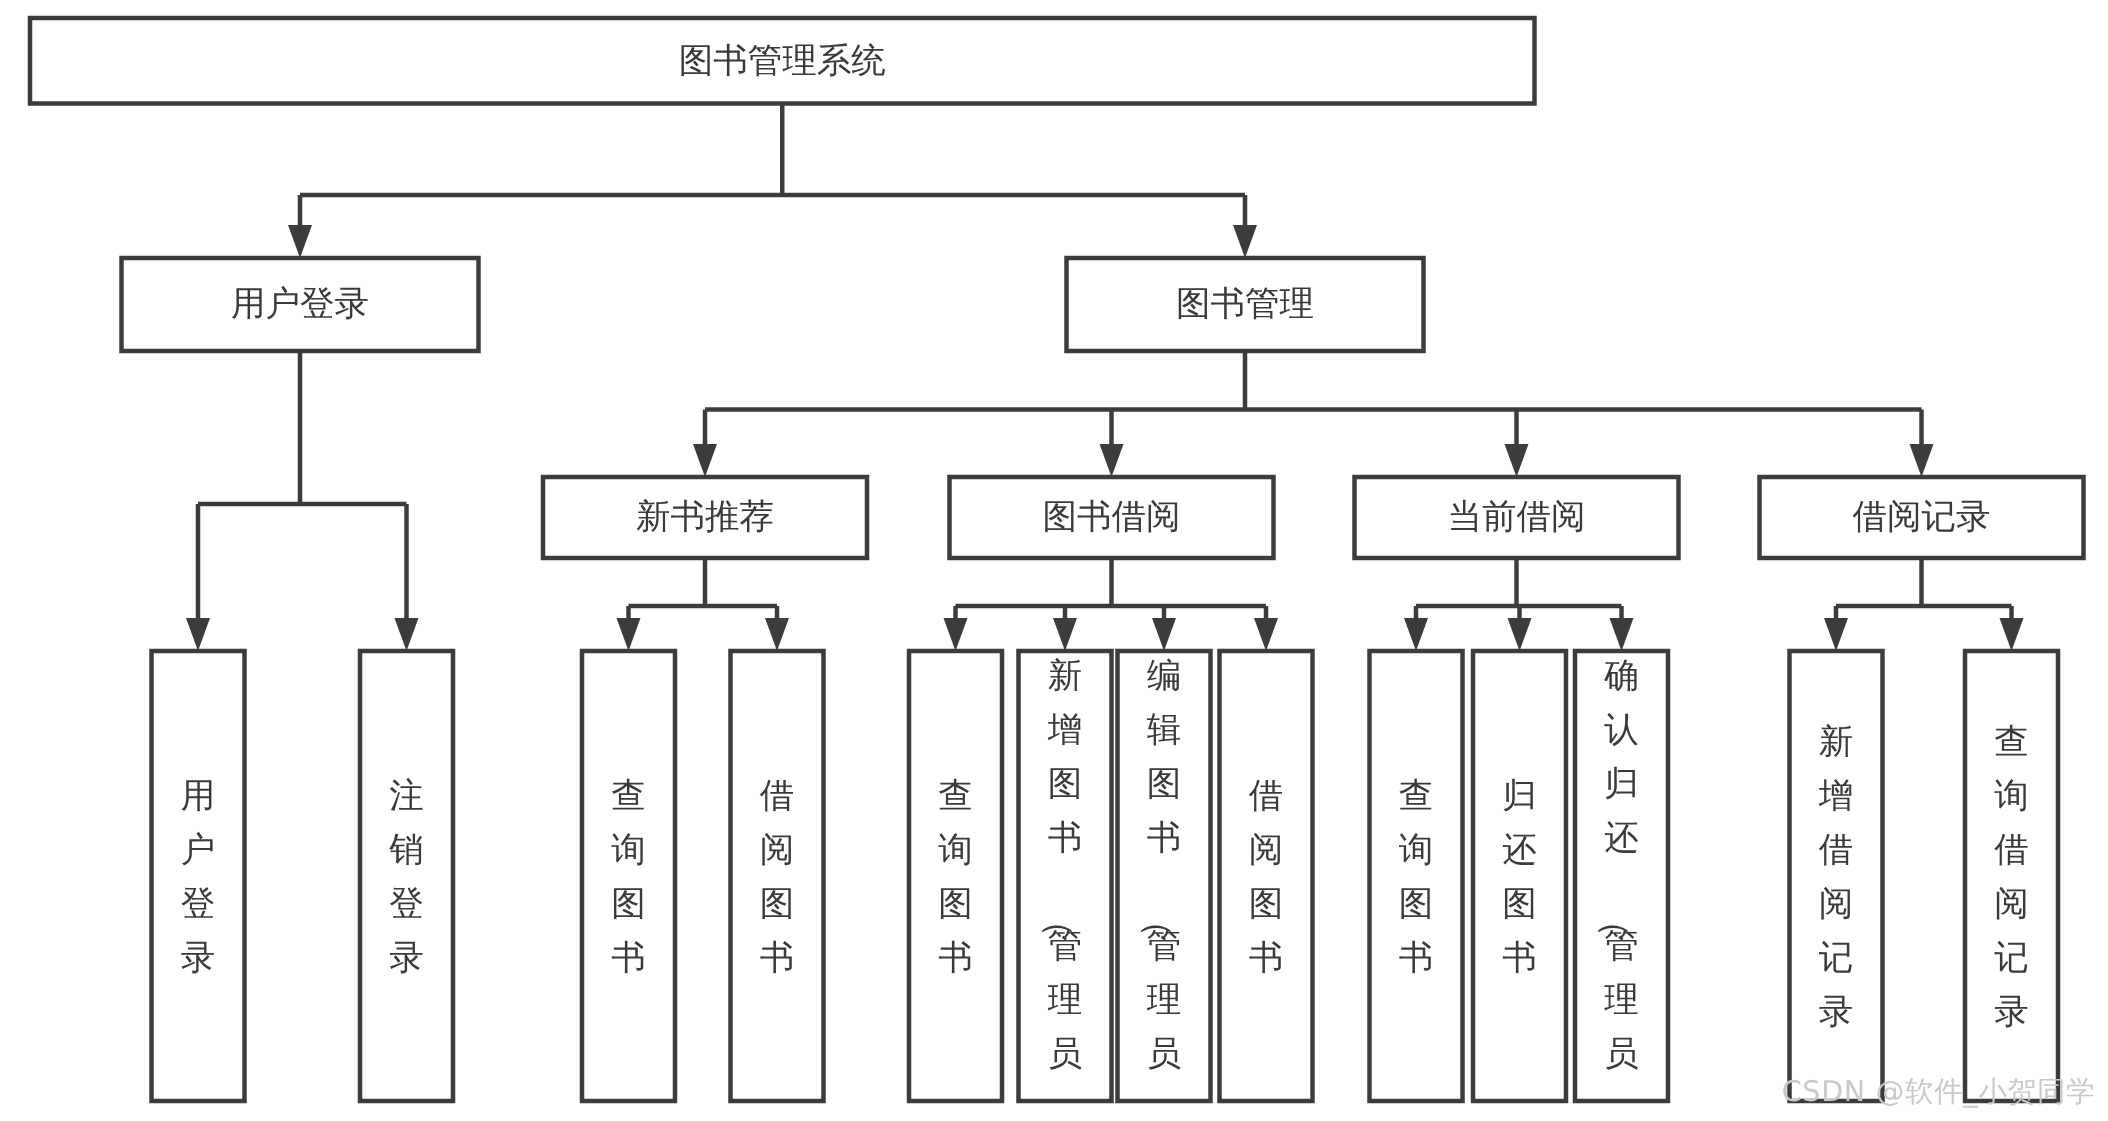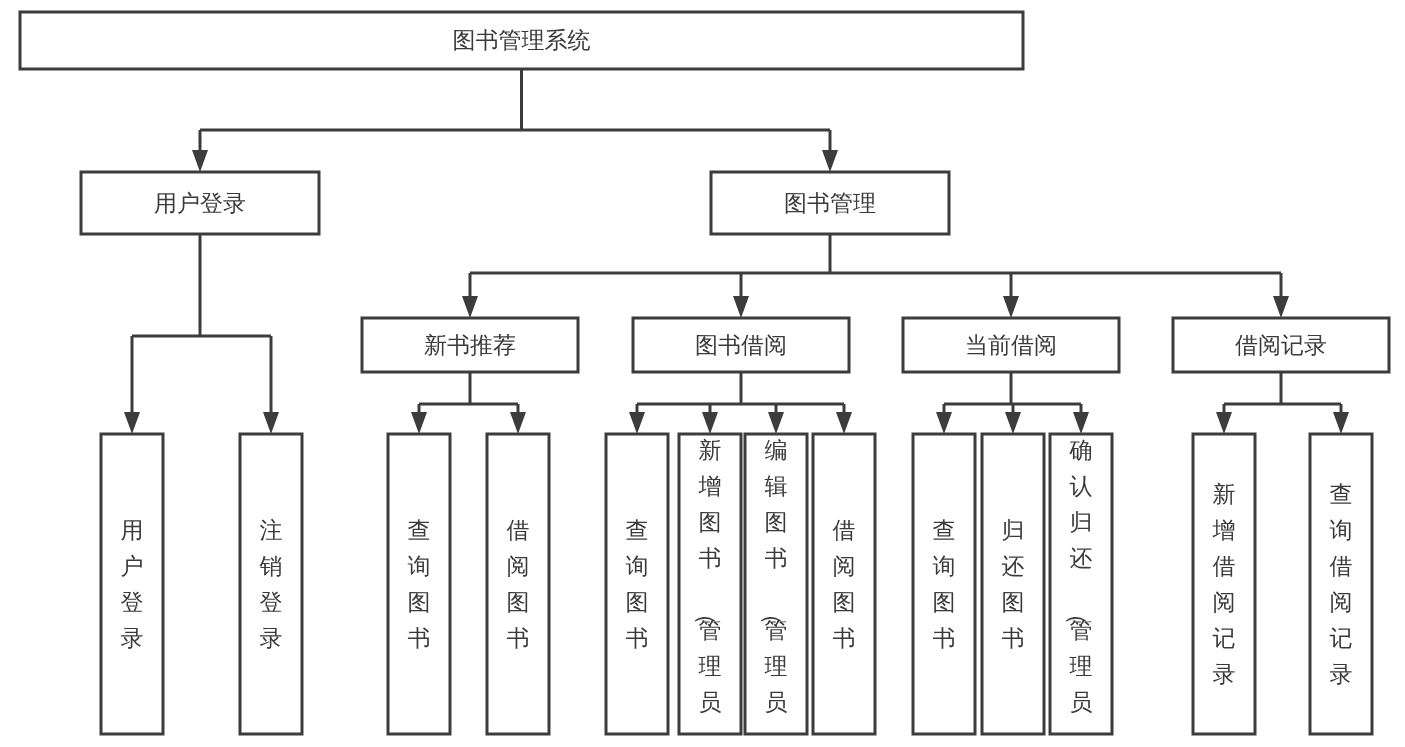--- a/index.html
+++ b/index.html
@@ -168,14 +168,15 @@
         <text x="844" y="538" class="node-label-v"><tspan x="844" dy="0">借</tspan><tspan x="844" dy="36">阅</tspan><tspan x="844" dy="36">图</tspan><tspan x="844" dy="36">书</tspan></text>
         <text x="944" y="538" class="node-label-v"><tspan x="944" dy="0">查</tspan><tspan x="944" dy="36">询</tspan><tspan x="944" dy="36">图</tspan><tspan x="944" dy="36">书</tspan></text>
         <text x="1013" y="538" class="node-label-v"><tspan x="1013" dy="0">归</tspan><tspan x="1013" dy="36">还</tspan><tspan x="1013" dy="36">图</tspan><tspan x="1013" dy="36">书</tspan></text>
         <text x="1081" y="458" class="node-label-v"><tspan x="1081" dy="0">确</tspan><tspan x="1081" dy="36">认</tspan><tspan x="1081" dy="36">归</tspan><tspan x="1081" dy="36">还</tspan><tspan x="1081" dy="36" rotate="90">（</tspan><tspan x="1081" dy="36">管</tspan><tspan x="1081" dy="36">理</tspan><tspan x="1081" dy="36">员</tspan><tspan x="1081" dy="36" rotate="90">）</tspan></text>
         <text x="1224" y="502" class="node-label-v"><tspan x="1224" dy="0">新</tspan><tspan x="1224" dy="36">增</tspan><tspan x="1224" dy="36">借</tspan><tspan x="1224" dy="36">阅</tspan><tspan x="1224" dy="36">记</tspan><tspan x="1224" dy="36">录</tspan></text>
         <text x="1341" y="502" class="node-label-v"><tspan x="1341" dy="0">查</tspan><tspan x="1341" dy="36">询</tspan><tspan x="1341" dy="36">借</tspan><tspan x="1341" dy="36">阅</tspan><tspan x="1341" dy="36">记</tspan><tspan x="1341" dy="36">录</tspan></text>
       </g>
 
   </svg>
 
+  <div class="watermark">CSDN @软件_小贺同学</div>
 
 </div>
 
 </body></html>

